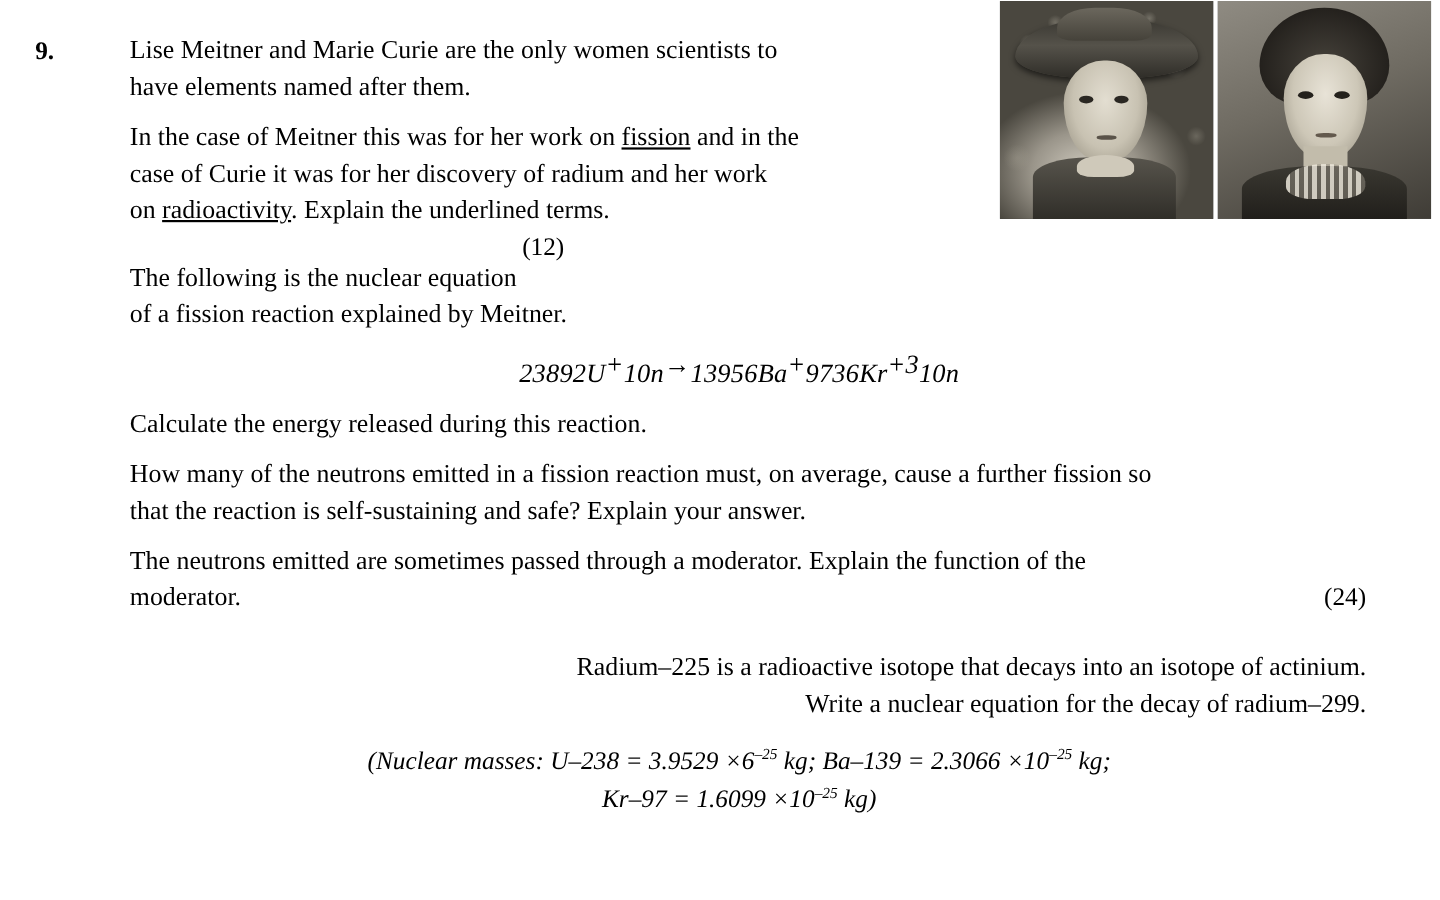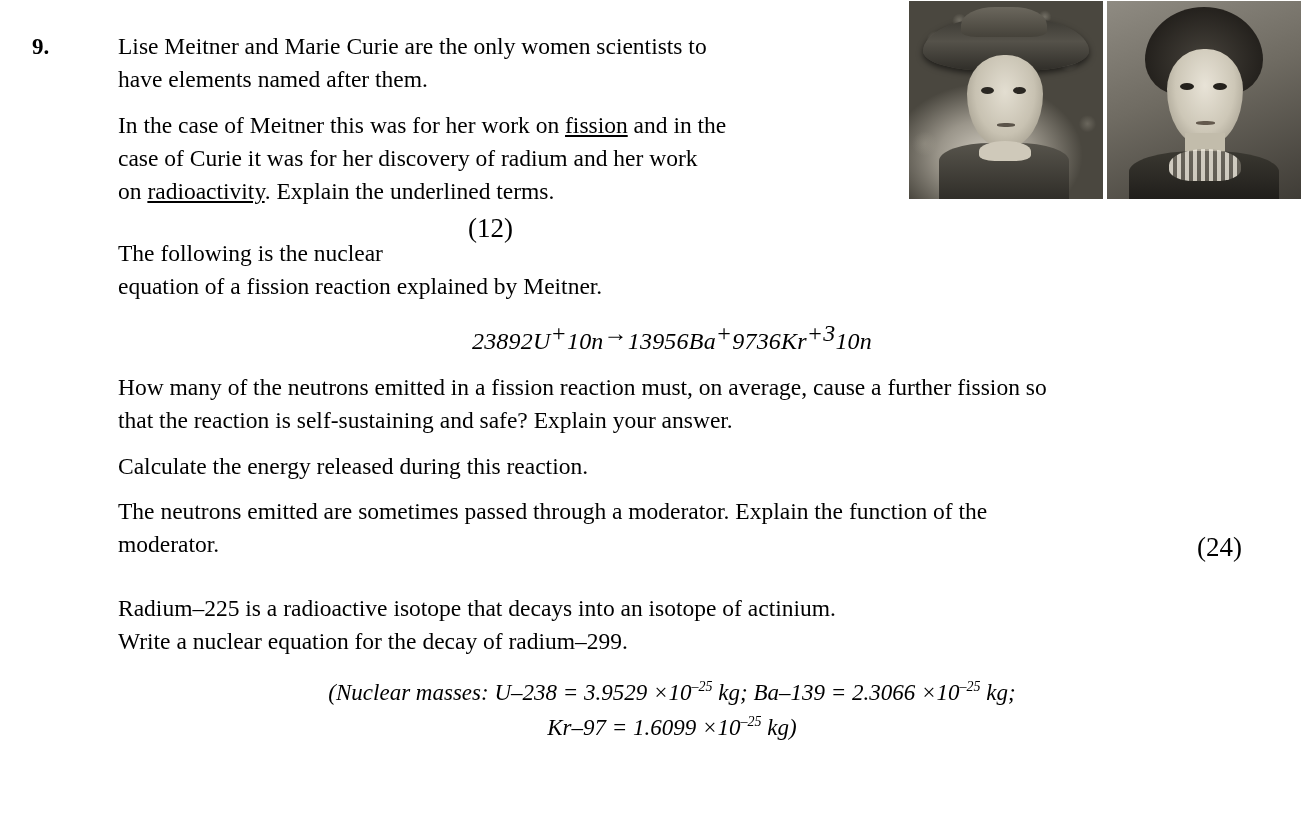--- a/index.html
+++ b/index.html
@@ -46,21 +46,21 @@
     margin: 0 0 12px 16px;
     position: relative;
   }
 
   .narrow {
     width: 735px;
   }
 
   .marks-inline {
     float: right;
-    font-size: 27px;
+    font-size: 23px;
   }
 
   u.term {
     text-decoration: underline;
     text-align: center;
   }
 
   .photos {
     position: absolute;
     right: 8px;
@@ -96,21 +96,21 @@
     margin-right: 0px;
   }
   .sym {
     display: inline-block;
     vertical-align: middle;
   }
 
   .gap-block {
     margin-top: 30px;
   }
-  .tight p { margin-bottom: 4px; }
+  .tight p { margin-bottom: 4px; text-align: right; }
 
   .masses {
     text-align: center;
     font-style: italic;
     font-size: 23px;
     line-height: 1.5;
     margin-top: 18px;
   }
   .masses sup { font-size: 14px; }
 
@@ -278,43 +278,43 @@
       <span>on </span><u class="term">radioactivity</u><span>. Explain the underlined terms.</span>
       <span class="marks-inline" style="margin-right:340px">(12)</span>
     </p>
 
     <p class="para" style="margin-top:28px">The following is the nuclear equation of a fission reaction explained by Meitner.</p>
 
     <div class="equation">
       <span class="nuc-wrap"><span class="nuc-stack"><span class="sup">238</span><span class="sub">92</span></span><span class="sym">U</span></span><span class="sym">+</span><span class="nuc-wrap"><span class="nuc-stack"><span class="sup">1</span><span class="sub">0</span></span><span class="sym">n</span></span><span class="sym">→</span><span class="nuc-wrap"><span class="nuc-stack"><span class="sup">139</span><span class="sub">56</span></span><span class="sym">Ba</span></span><span class="sym">+</span><span class="nuc-wrap"><span class="nuc-stack"><span class="sup">97</span><span class="sub">36</span></span><span class="sym">Kr</span></span><span class="sym">+3</span><span class="nuc-wrap"><span class="nuc-stack"><span class="sup">1</span><span class="sub">0</span></span><span class="sym">n</span></span>
     </div>
 
+    <p class="para">Calculate the energy released during this reaction.</p>
+
     <p class="para">
       <span>How many of the neutrons emitted in a fission reaction must, on average, cause a further fission so</span><br>
       <span>that the reaction is self-sustaining and safe? Explain your answer.</span>
     </p>
-
-    <p class="para">Calculate the energy released during this reaction.</p>
 
     <p class="para">
       <span>The neutrons emitted are sometimes passed through a moderator. Explain the function of the</span><br>
       <span>moderator.</span>
       <span class="marks-inline">(24)</span>
     </p>
 
     <div class="gap-block tight">
       <p class="para">
         <span>Radium–225 is a radioactive isotope that decays into an isotope of actinium.</span><br>
         <span>Write a nuclear equation for the decay of radium–299.</span>
       </p>
     </div>
 
     <div class="masses">
       <div>
-        <span>(Nuclear masses: U–238 = 3.9529 ×10</span><sup>–25</sup><span> kg; Ba–139 = 2.3066 ×10</span><sup>–25</sup><span> kg;</span>
+        <span>(Nuclear masses: U–238 = 3.9529 ×6</span><sup>–25</sup><span> kg; Ba–139 = 2.3066 ×10</span><sup>–25</sup><span> kg;</span>
       </div>
       <div>
         <span>Kr–97 = 1.6099 ×10</span><sup>–25</sup><span> kg)</span>
       </div>
     </div>
 
   </div>
 </div>
 
 </body></html>

